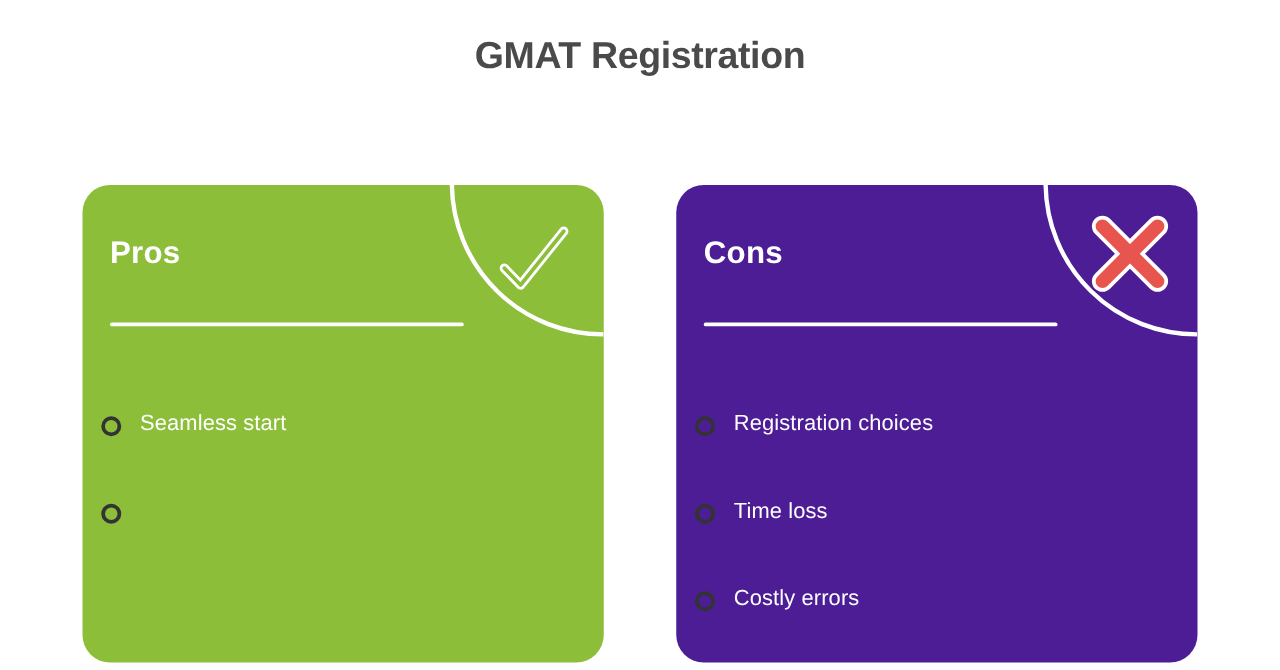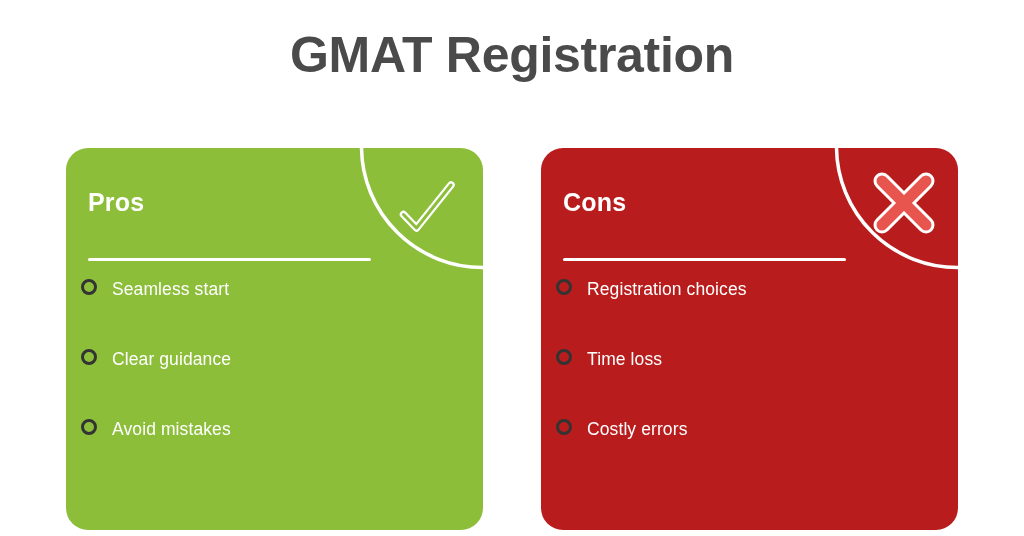--- a/index.html
+++ b/index.html
@@ -19,38 +19,38 @@
     background: #ffffff;
   }
 
   
   .page-title {
     position: absolute;
     left: 0;
     top: 28px;
     width: 1024px;
     text-align: center;
-    font-size: 50px;
+    font-size: 30px;
     font-weight: bold;
     color: #4a4a4a;
     letter-spacing: -0.3px;
     line-height: 1.1;
   }
 
   
   .card {
     position: absolute;
     top: 148px;
     width: 417px;
     height: 382px;
     border-radius: 22px;
     overflow: hidden;
   }
   .card.pros { left: 66px;  background: #8cbe3a; }
-  .card.cons { left: 541px; background: #b91c1c; }
+  .card.cons { left: 541px; background: #4c1d95; }
 
   
   .corner-deco {
     position: absolute;
     right: 0;
     top: 0;
     width: 125px;
     height: 125px;
     pointer-events: none;
   }
@@ -80,21 +80,21 @@
   
   .card-list {
     position: absolute;
     left: 15px;
     top: 131px;
     width: 390px;
     list-style: none;
   }
   .list-item {
     display: flex;
-    align-items: flex-start;
+    align-items: flex-end;
     height: 70px;
   }
   .bullet-icon {
     flex: 0 0 auto;
     width: 16px;
     height: 16px;
     margin-right: 15px;
     border: 3px solid #333333;
     border-radius: 50%;
   }
@@ -130,25 +130,20 @@
 
     <div class="card-divider"></div>
 
     <ul class="card-list">
       <li class="list-item">
         <span class="bullet-icon"></span>
         <span class="item-label">Seamless start</span>
       </li>
       <li class="list-item">
         <span class="bullet-icon"></span>
-        <span class="item-label">Clear guidance</span>
-      </li>
-      <li class="list-item">
-        <span class="bullet-icon"></span>
-        <span class="item-label">Avoid mistakes</span>
       </li>
     </ul>
   </section>
 
   <section class="card cons">
 
     <div class="corner-deco">
       <svg viewBox="0 0 125 125" xmlns="http://www.w3.org/2000/svg">
         <path d="M 3.5 0 A 121 121 0 0 0 125 119.5" fill="none" stroke="#ffffff" stroke-width="3.5"></path>
 

